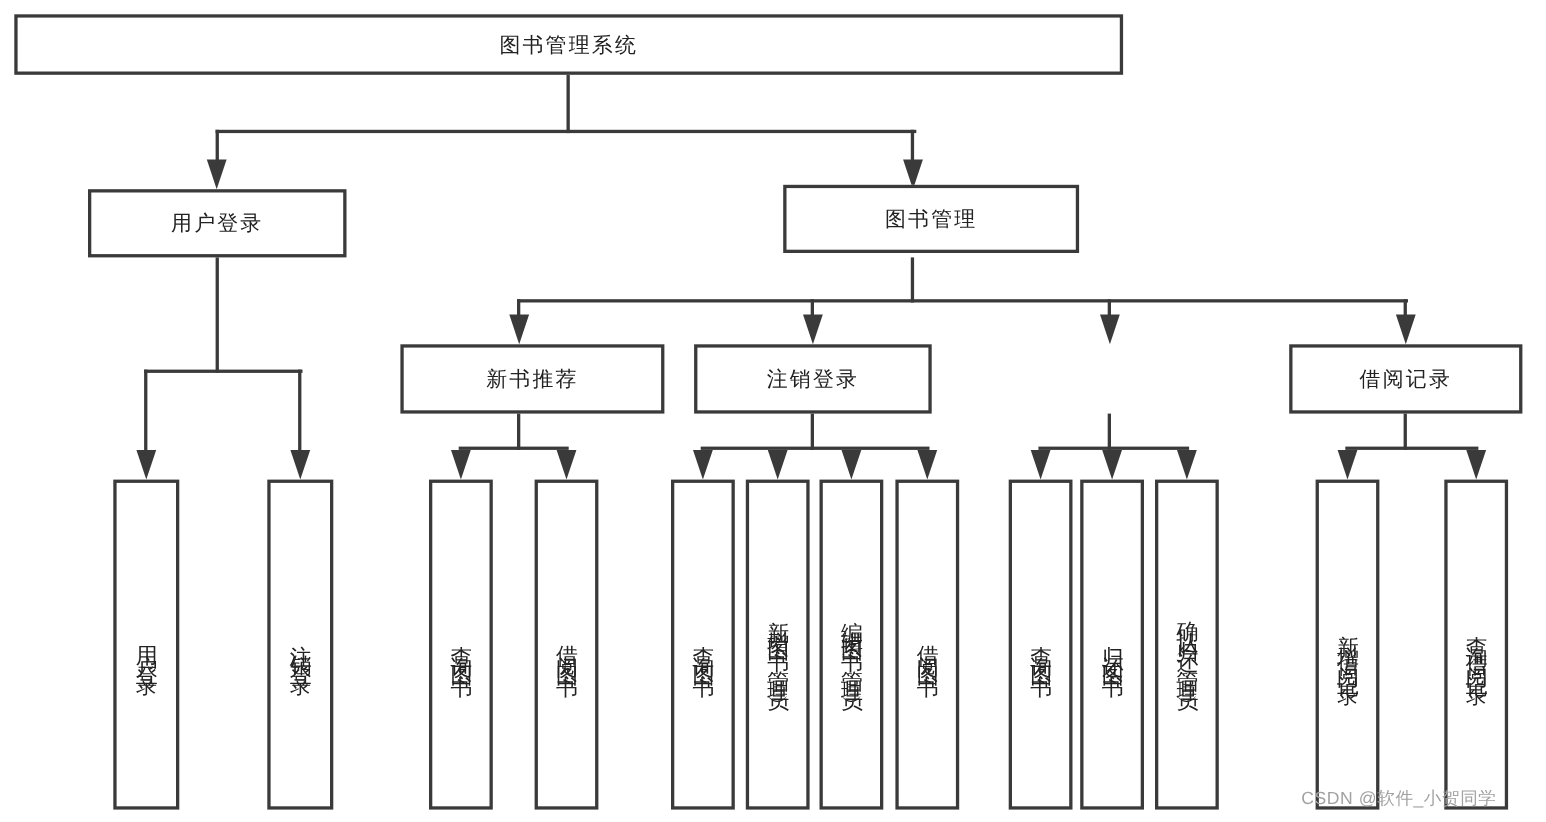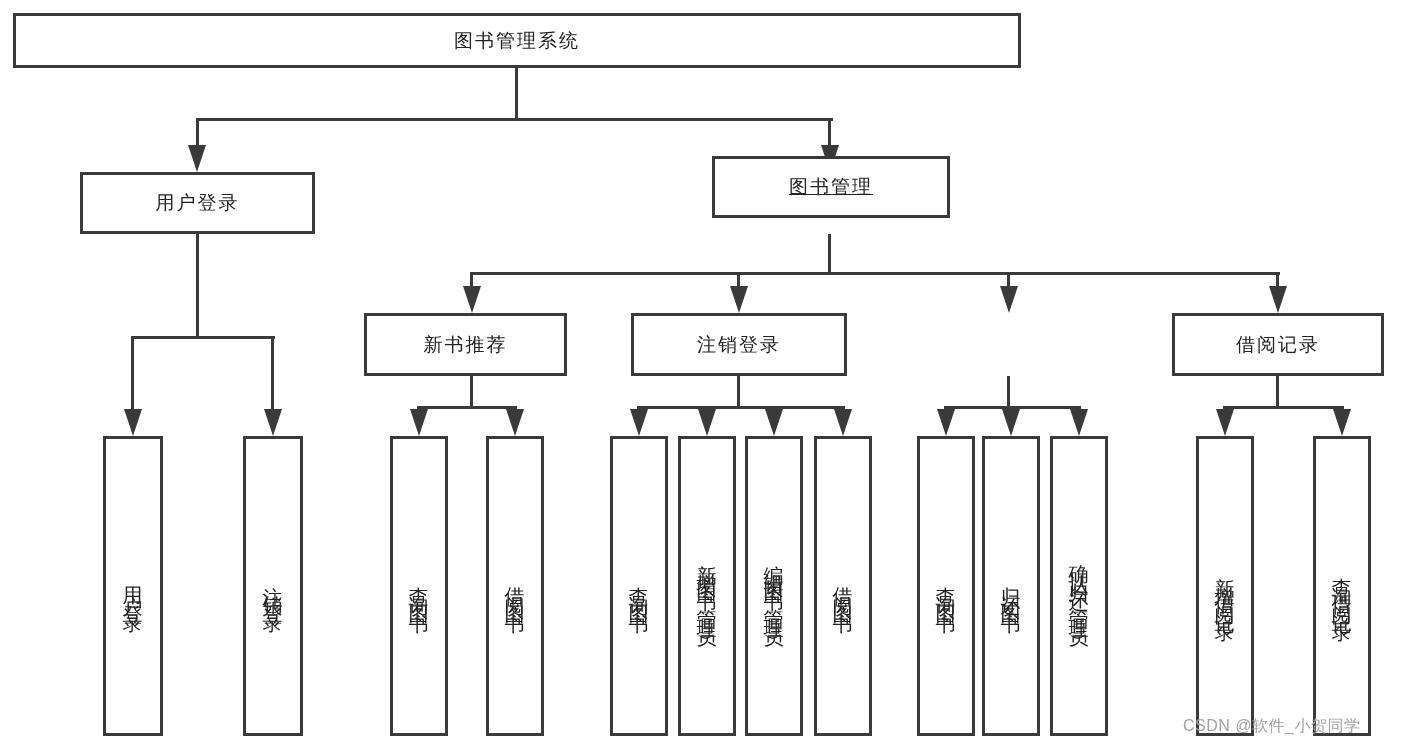--- a/index.html
+++ b/index.html
@@ -63,41 +63,41 @@
   <div class="box" style="left:13px;top:13px;width:1008px;height:55px;">图书管理系统</div>
 
   <div class="vline" style="left:515px;top:68px;height:53px;"></div>
   <div class="hline" style="left:196px;top:118px;width:637px;"></div>
   <div class="vline" style="left:196px;top:118px;height:30px;"></div>
   <div class="arrow" style="left:188px;top:145px;"></div>
   <div class="vline" style="left:828px;top:118px;height:30px;"></div>
   <div class="arrow" style="left:821px;top:145px;"></div>
 
   <div class="box" style="left:80px;top:172px;width:235px;height:62px;">用户登录</div>
-  <div class="box" style="left:712px;top:156px;width:238px;height:62px;text-decoration:underline;">图书管理</div>
+  <div class="box" style="left:712px;top:168px;width:269px;height:62px;">图书管理</div>
 
   <div class="vline" style="left:196px;top:234px;height:105px;"></div>
   <div class="hline" style="left:131px;top:336px;width:144px;"></div>
   <div class="vline" style="left:131px;top:336px;height:75px;"></div>
   <div class="arrow" style="left:124px;top:409px;"></div>
   <div class="vline" style="left:271px;top:336px;height:75px;"></div>
   <div class="arrow" style="left:264px;top:409px;"></div>
 
   <div class="vline" style="left:828px;top:234px;height:41px;"></div>
   <div class="hline" style="left:470px;top:272px;width:810px;"></div>
   <div class="vline" style="left:470px;top:272px;height:16px;"></div>
   <div class="arrow" style="left:463px;top:286px;"></div>
   <div class="vline" style="left:737px;top:272px;height:16px;"></div>
   <div class="arrow" style="left:730px;top:286px;"></div>
   <div class="vline" style="left:1007px;top:272px;height:16px;"></div>
   <div class="arrow" style="left:1000px;top:286px;"></div>
   <div class="vline" style="left:1276px;top:272px;height:16px;"></div>
   <div class="arrow" style="left:1269px;top:286px;"></div>
 
-  <div class="box" style="left:364px;top:313px;width:203px;height:63px;">新书推荐</div>
+  <div class="box" style="left:364px;top:313px;width:240px;height:63px;">新书推荐</div>
   <div class="box" style="left:631px;top:313px;width:216px;height:63px;">注销登录</div>
   <div class="box" style="left:1172px;top:313px;width:212px;height:63px;">借阅记录</div>
 
   <div class="vline" style="left:470px;top:376px;height:33px;"></div>
   <div class="hline" style="left:417px;top:406px;width:100px;"></div>
   <div class="arrow" style="left:410px;top:409px;"></div>
   <div class="arrow" style="left:506px;top:409px;"></div>
 
   <div class="vline" style="left:737px;top:376px;height:33px;"></div>
   <div class="hline" style="left:637px;top:406px;width:208px;"></div>

